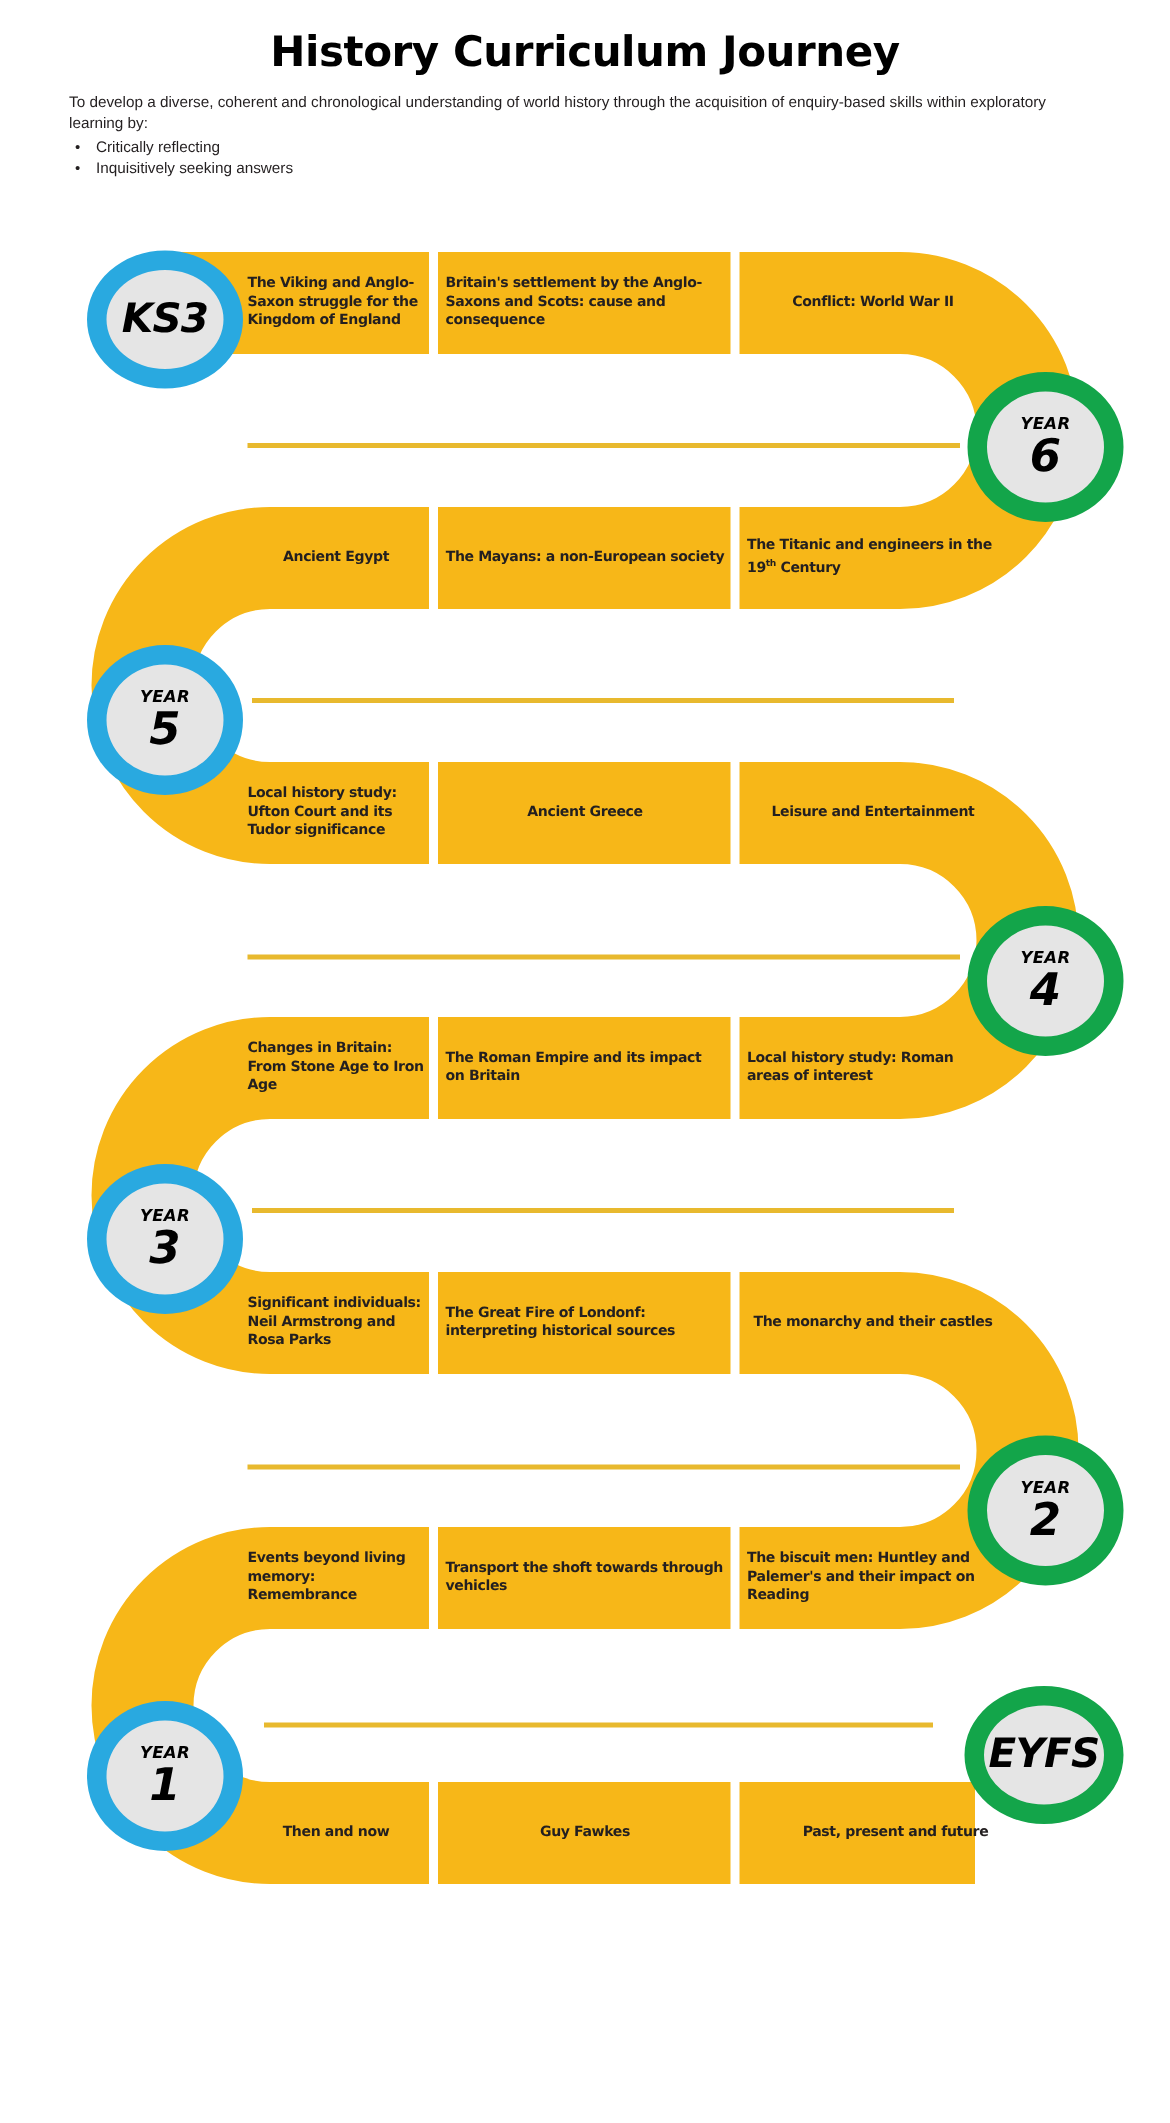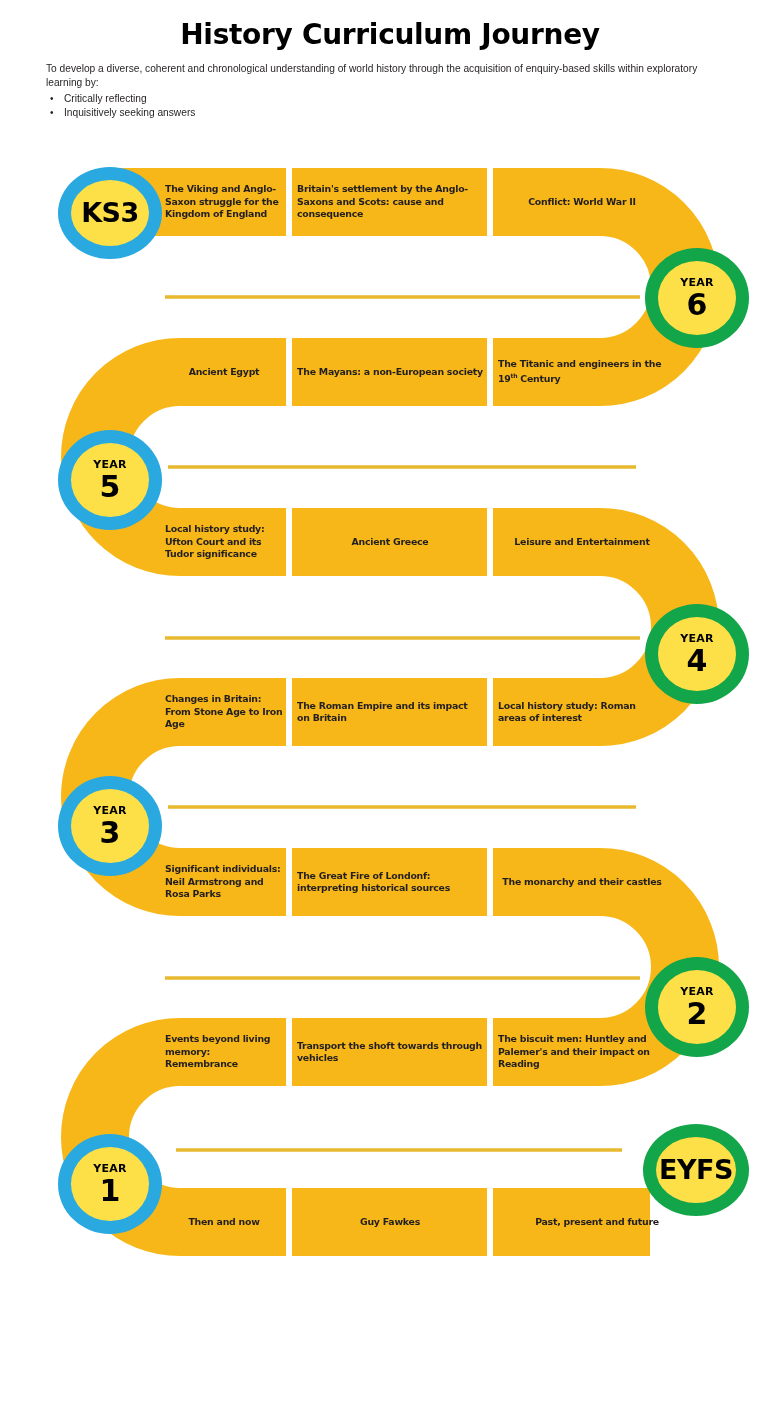--- a/index.html
+++ b/index.html
@@ -85,27 +85,28 @@
     align-items: center;
     justify-content: center;
     padding: 0 5px;
     box-sizing: border-box;
     letter-spacing: -0.25px;
   }
 
   .stage-node {
     position: absolute;
     border-radius: 50%;
-    background: #fde047;
+    background: #e5e5e5;
     box-sizing: border-box;
     display: flex;
     flex-direction: column;
     align-items: center;
     justify-content: center;
     text-align: center;
+    font-style: italic;
   }
   .stage-node.blue  { border: 13px solid #29A9E0; }
   .stage-node.green { border: 13px solid #13A54A; }
 
   .stage-word {
     font-family: "DejaVu Sans", sans-serif;
     font-weight: bold;
     font-size: 11px;
     color: #000000;
     line-height: 12px;

